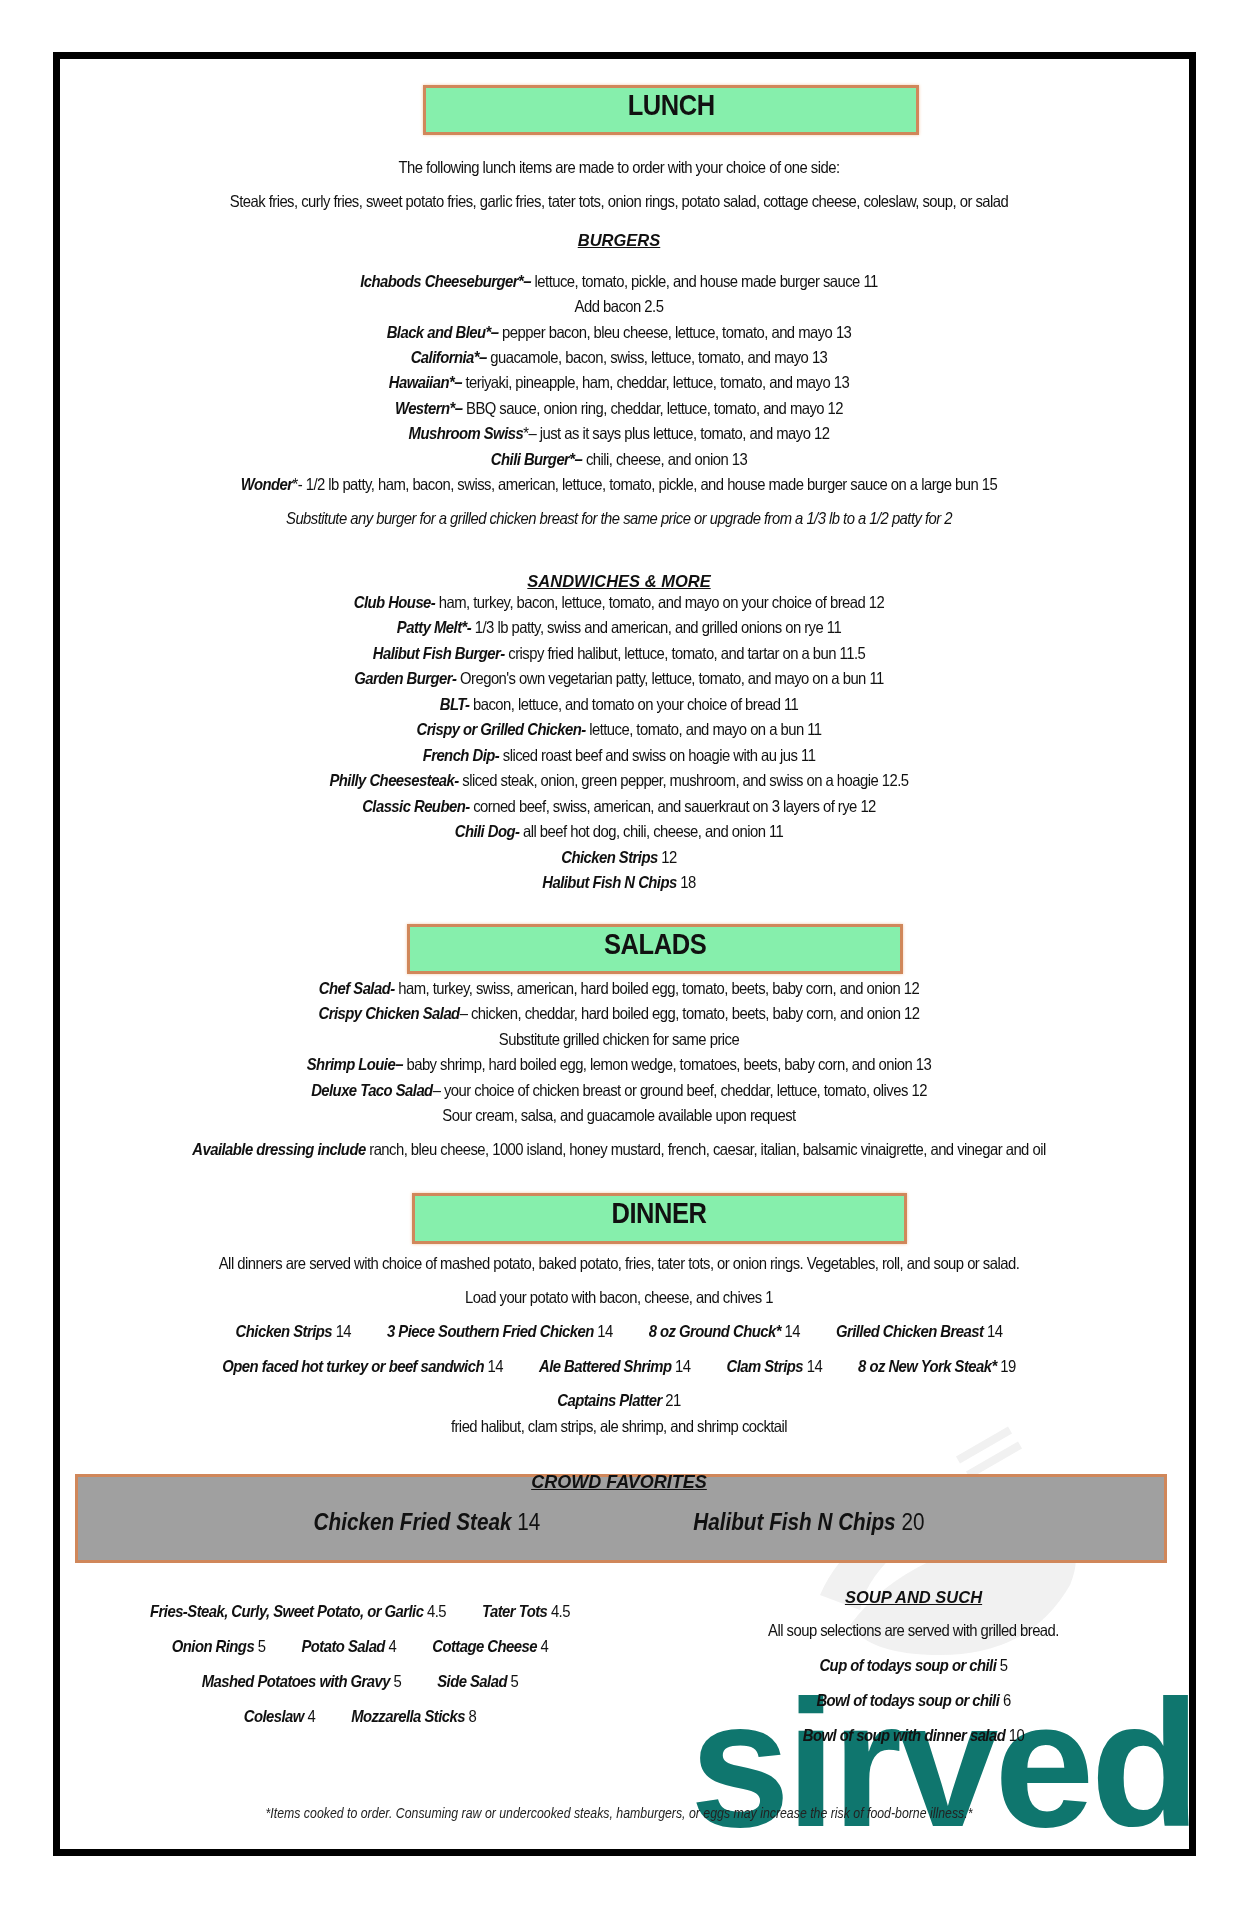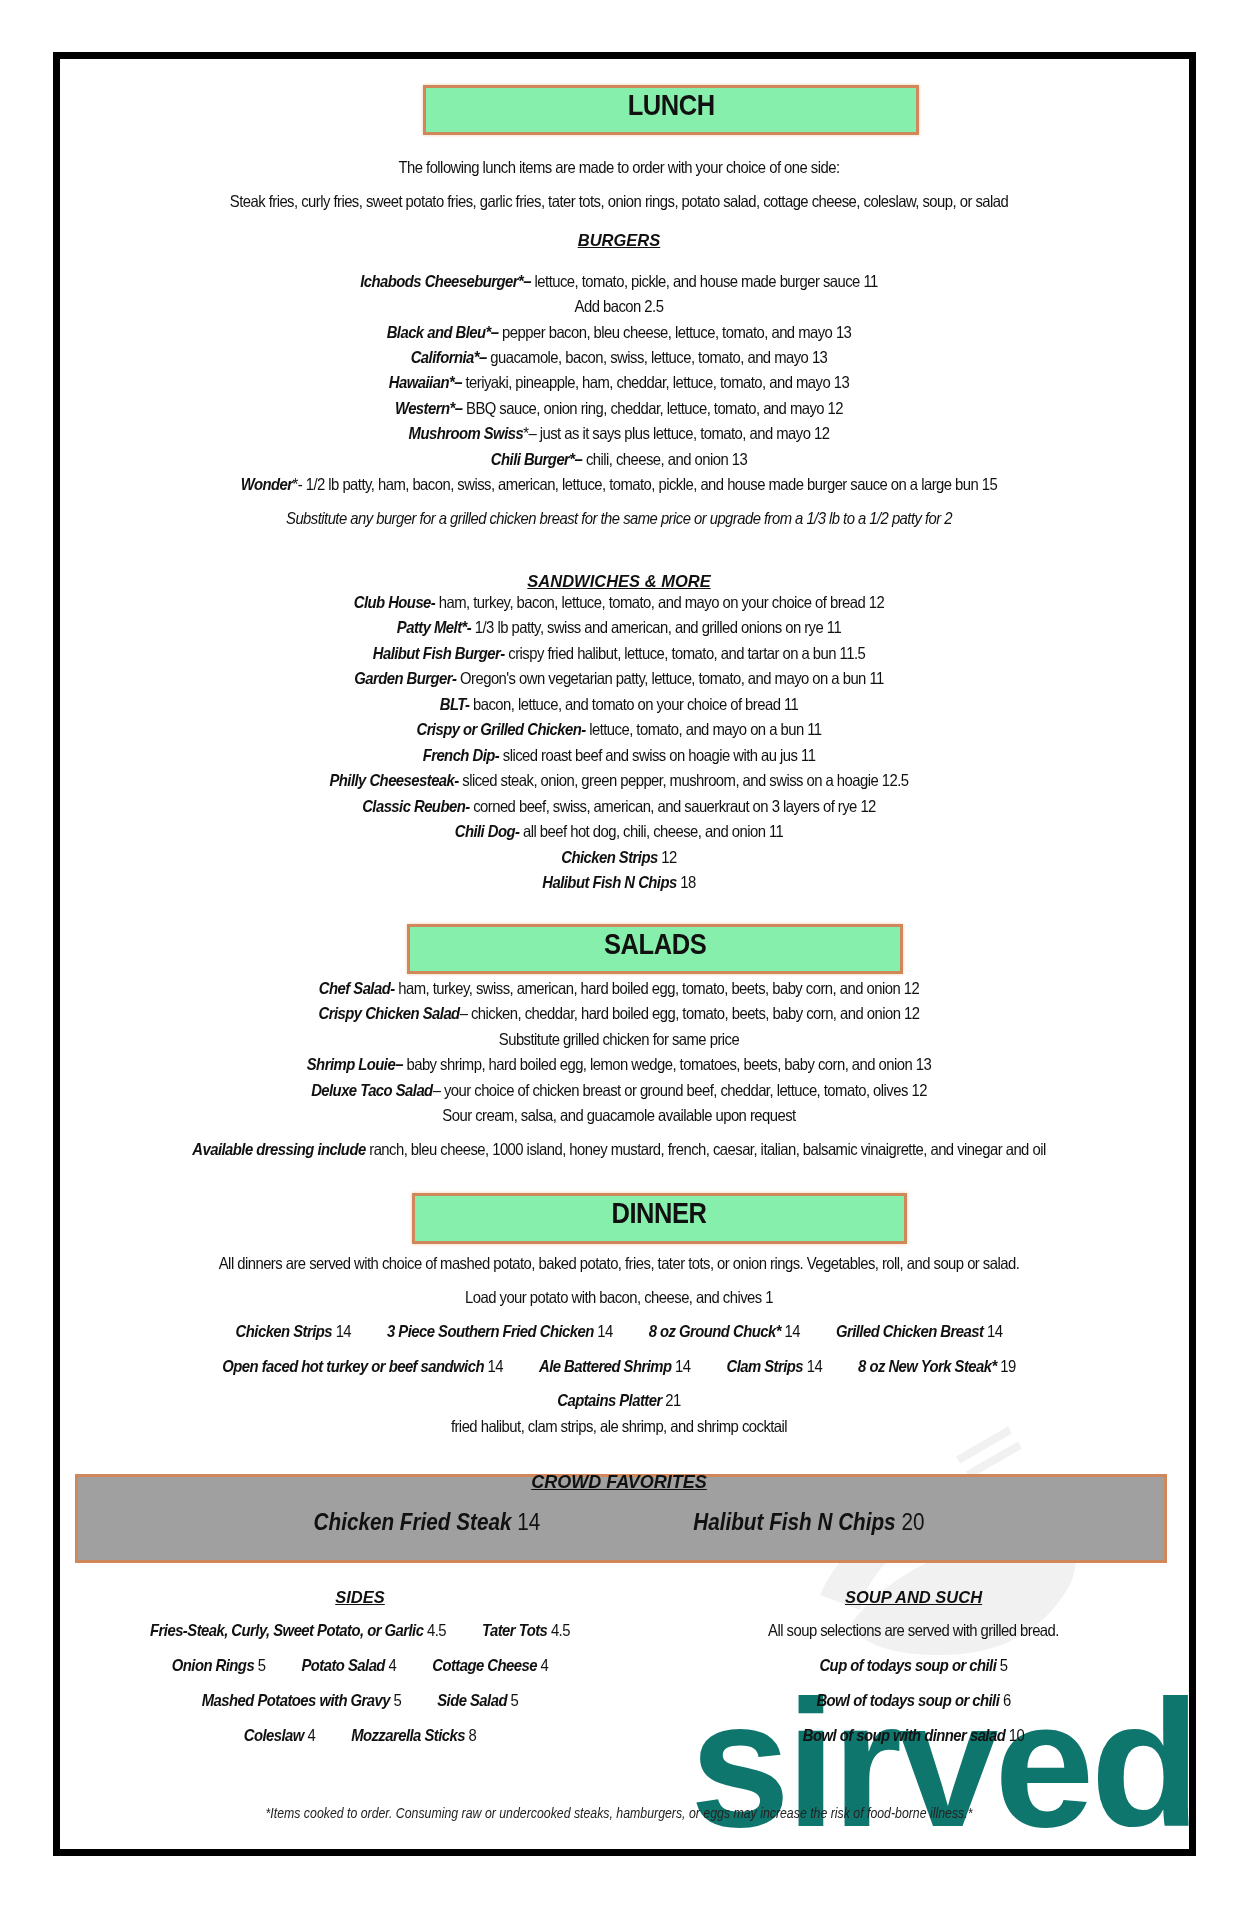--- a/index.html
+++ b/index.html
@@ -116,21 +116,20 @@
 <div class="content">
   <div class="abs" style="top:1472px; z-index:3;"><span class="sub" style="font-size:18px;">CROWD FAVORITES</span></div>
   <div class="abs" style="top:1509px; font-size:23px; z-index:3;">
     <div class="row" style="gap:170px; transform:scaleX(0.9);">
       <span><span class="b">Chicken Fried Steak</span><span> 14</span></span>
       <span><span class="b">Halibut Fish N Chips</span><span> 20</span></span>
     </div>
   </div>
 
   <div style="position:absolute; left:100px; width:520px; top:1588px; text-align:center; white-space:nowrap;">
-    <div><span class="sub">SIDES</span></div>
     <div class="line" style="margin-top:14px;">
         <div class="row" style="gap:40px;">
       <span><span class="b">Fries-Steak, Curly, Sweet Potato, or Garlic</span><span> 4.5</span></span>
       <span><span class="b">Tater Tots</span><span> 4.5</span></span>
     </div>
       </div>
     <div class="line" style="margin-top:16px;">
         <div class="row" style="gap:40px;">
       <span><span class="b">Onion Rings</span><span> 5</span></span>
       <span><span class="b">Potato Salad</span><span> 4</span></span>

